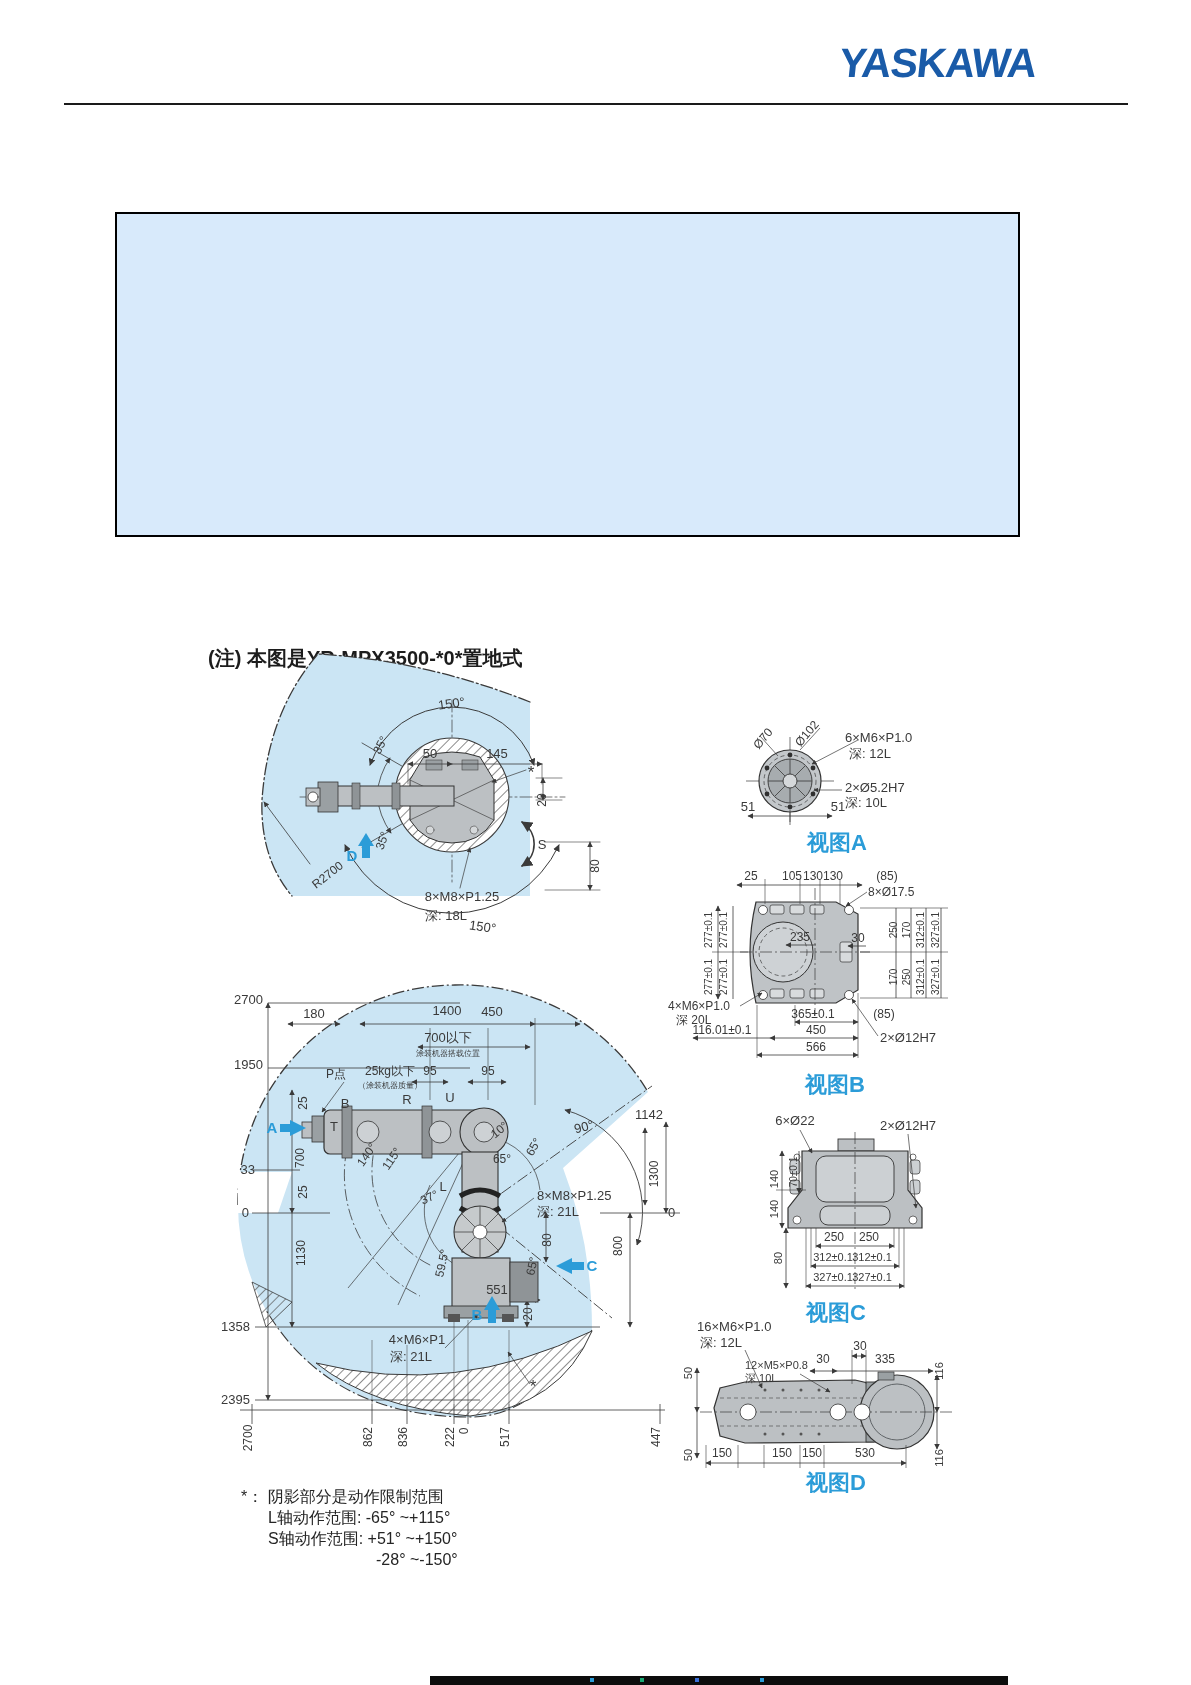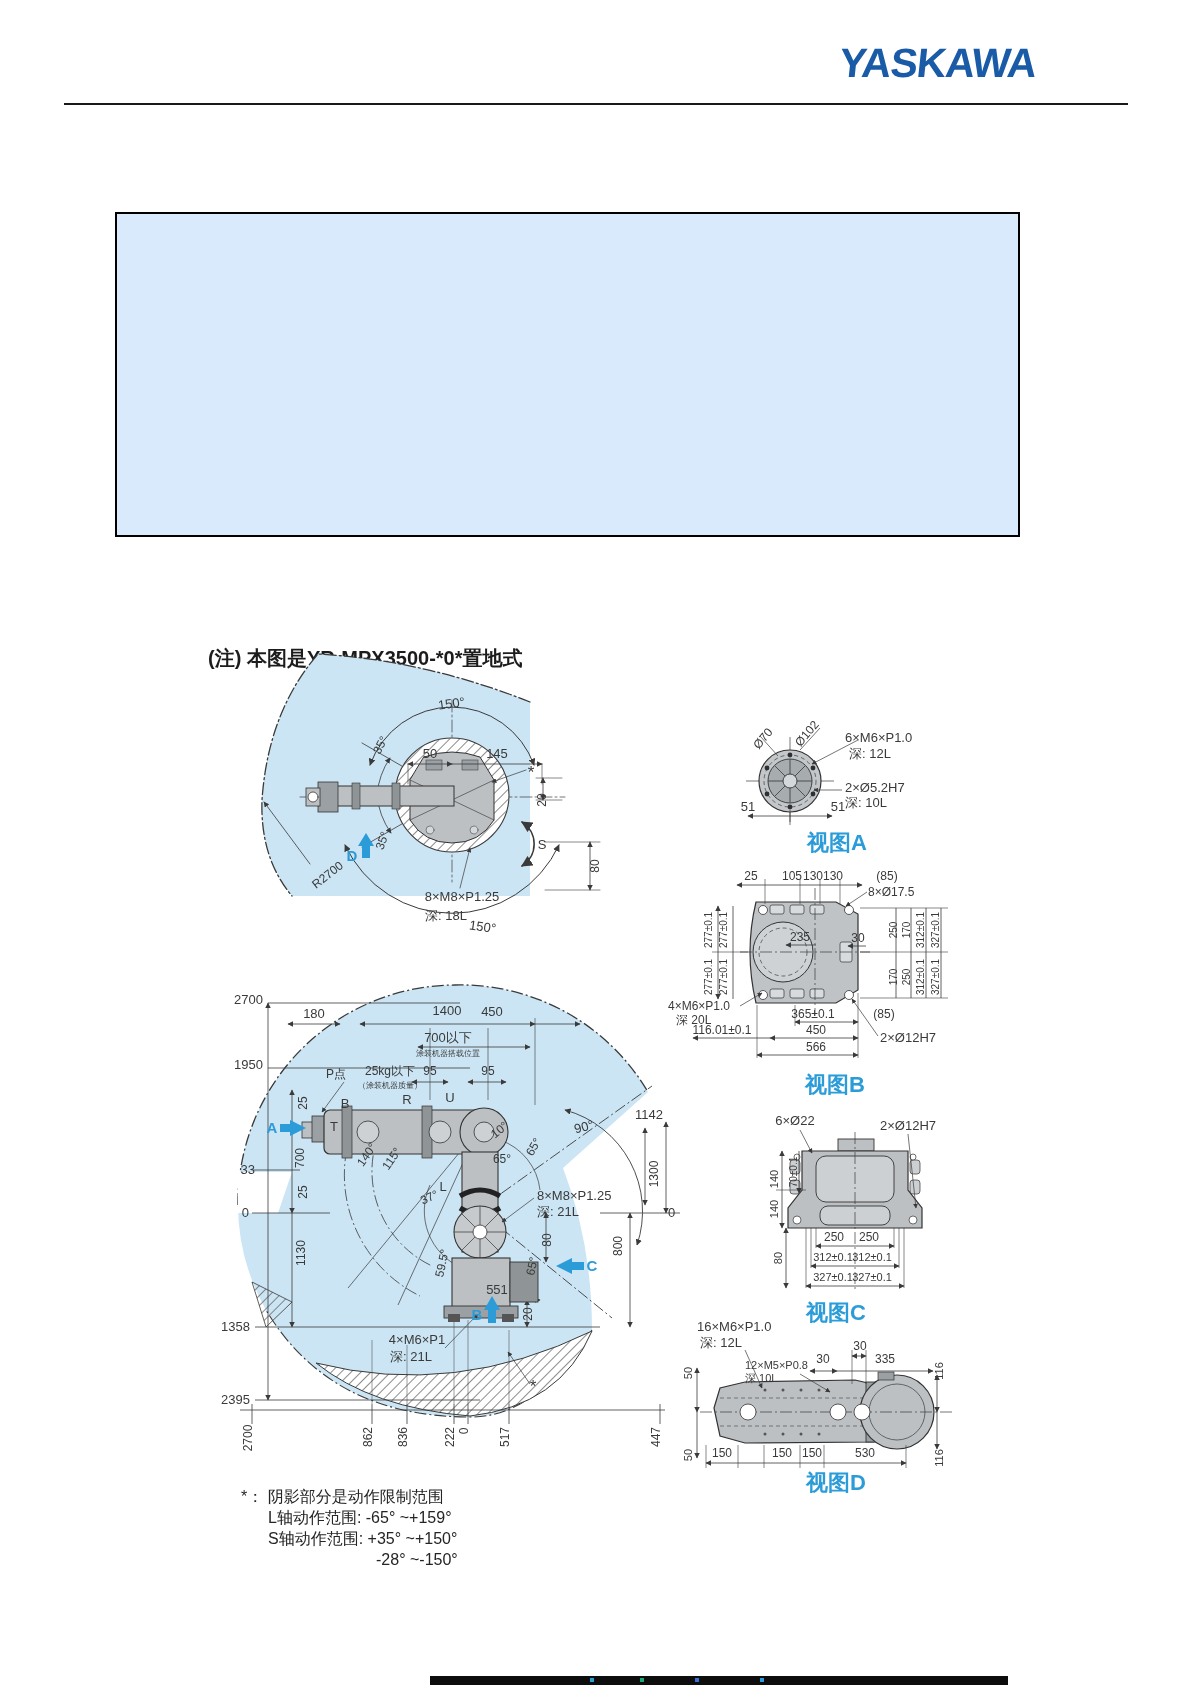--- a/index.html
+++ b/index.html
@@ -535,22 +535,22 @@
           <text x="782" y="1457" font-size="12" text-anchor="middle" fill="#3a3a3a">150</text>
           <text x="812" y="1457" font-size="12" text-anchor="middle" fill="#3a3a3a">150</text>
           <text x="865" y="1457" font-size="12" text-anchor="middle" fill="#3a3a3a">530</text>
           <text x="836" y="1490" font-size="22" text-anchor="middle" fill="#2b9cd8" font-weight="bold">视图D</text>
         </g>
   </g>
 </svg>
 
 <div class="footnote">
   <div class="fn1">*： 阴影部分是动作限制范围</div>
-  <div class="fn2">L轴动作范围: -65° ~+159°</div>
-  <div class="fn3">S轴动作范围: +35° ~+150°</div>
+  <div class="fn2">L轴动作范围: -65° ~+115°</div>
+  <div class="fn3">S轴动作范围: +51° ~+150°</div>
   <div class="fn4">-28° ~-150°</div>
 </div>
 
 <div class="footer-bar">
   <i style="left:160px;background:#2b9cd8;"></i>
   <i style="left:210px;background:#19a974;"></i>
   <i style="left:265px;background:#3a6fd8;"></i>
   <i style="left:330px;background:#2b9cd8;"></i>
 </div>
 

